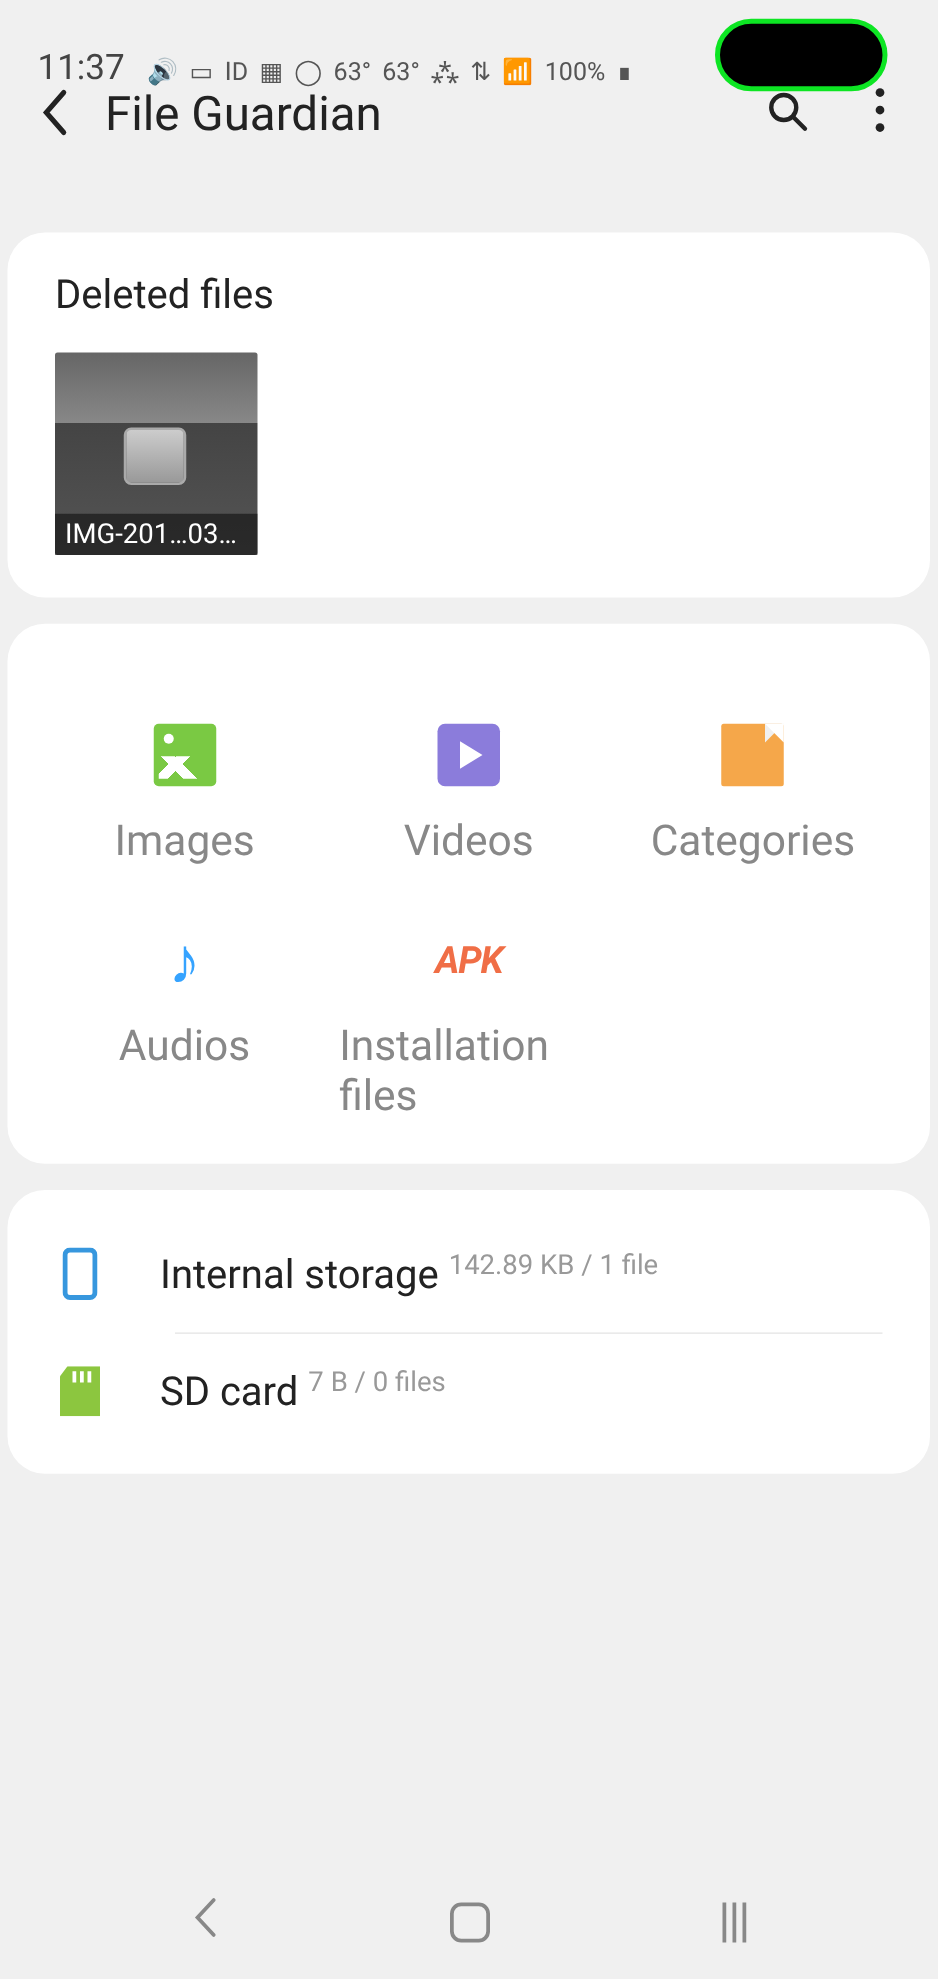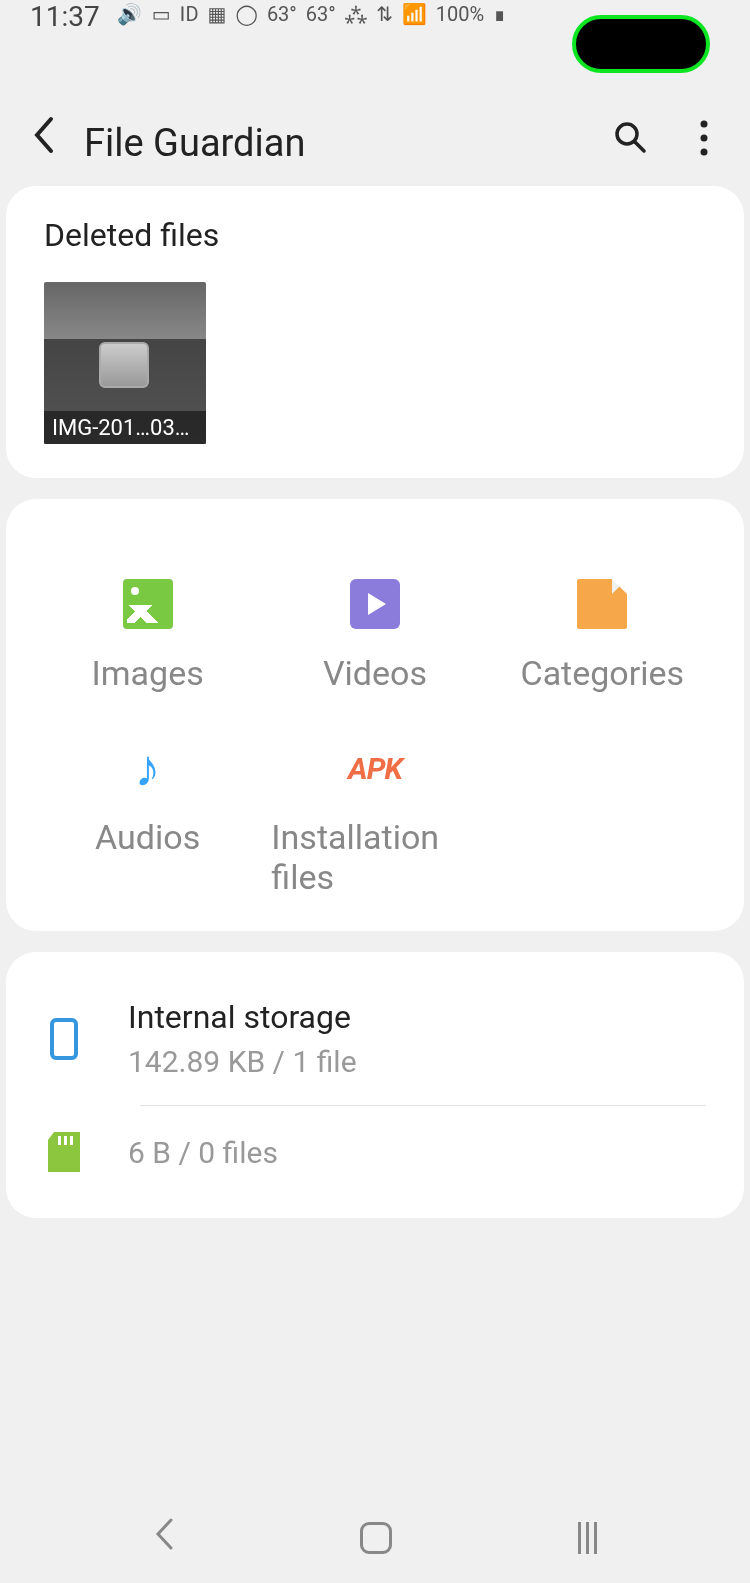--- a/index.html
+++ b/index.html
@@ -7,42 +7,42 @@
       width: 750px;
       height: 1583px;
       background: #f0f0f0;
       font-family: -apple-system, Roboto, sans-serif;
       position: relative;
       overflow: hidden;
     }
     .status-bar {
       height: 70px;
       display: flex;
-      align-items: flex-start;
-      padding: 0 30px 0 30px;
+      align-items: flex-end;
+      padding: 12px 30px 0 30px;
       font-size: 24px;
       color: #444;
       position: relative;
     }
     .status-time { font-weight: 400; margin-right: 18px; font-size: 28px; }
     .status-icons { display: flex; align-items: center; gap: 9px; font-size: 20px; color: #555; }
     .camera-pill {
       position: absolute;
       right: 40px;
       top: 15px;
       width: 138px;
       height: 58px;
       background: #000;
       border-radius: 30px;
       border: 4px solid #0de523;
     }
     .app-header {
       height: 95px;
       display: flex;
-      align-items: flex-end;
+      align-items: flex-start;
       padding: 0 30px;
       gap: 28px;
     }
     .back-btn { font-size: 42px; color: #222; cursor: pointer; }
     .app-title { font-size: 38px; color: #222; flex: 1; font-weight: 400; }
     .search-btn { font-size: 40px; color: #222; cursor: pointer; padding: 0 12px; }
     .more-btn { font-size: 36px; color: #222; cursor: pointer; padding: 0 12px; }
     .card {
       background: #fff;
       border-radius: 30px;
@@ -100,23 +100,23 @@
     .icon-apk { color: #f06e46; font-size: 30px; font-weight: 700; font-style: italic; letter-spacing: -1px; }
     .icon-others { background: #b8b0a9; position: relative; border-radius: 2px; width: 44px; height: 50px; }
     .icon-others::before { content: ""; position: absolute; right: 0; top: 0; border-left: 14px solid #d4cec7; border-bottom: 14px solid transparent; }
     .icon-others::after { content: ""; position: absolute; right: 0; top: 0; border-left: 14px solid transparent; border-top: 14px solid #fff; }
     .storage-card { padding: 20px 38px; }
     .storage-row { display: flex; align-items: center; gap: 44px; padding: 26px 0; cursor: pointer; }
     .storage-divider { border-top: 1px solid #e4e4e4; margin-left: 96px; }
     .storage-icon { width: 40px; display: flex; justify-content: center; font-size: 36px; }
     .phone-icon { color: #3797de; }
     .sd-icon { color: #8cc63f; }
-    .storage-info { display: flex; flex-direction: column; gap: 8px; }
+    .storage-info { display: flex; flex-direction: row; gap: 8px; }
     .storage-name { font-size: 32px; color: #222; }
-    .storage-detail { font-size: 30px; color: #999; }
+    .storage-detail { font-size: 22px; color: #999; }
     .nav-bar {
       position: absolute;
       bottom: 0; left: 0; right: 0;
       height: 90px;
       display: flex;
       align-items: center;
       justify-content: space-around;
       padding: 0 60px;
     }
     .nav-btn { font-size: 36px; color: #888; cursor: pointer; }
@@ -218,21 +218,22 @@
   <div class="storage-row">
     <div class="storage-icon sd-icon">
       <svg width="32" height="40" viewBox="0 0 32 40">
           <path d="M6 0 H32 V40 H0 V8 Z" fill="#8cc63f"></path>
           <rect x="10" y="4" width="3" height="9" fill="#fff"></rect>
           <rect x="16" y="4" width="3" height="9" fill="#fff"></rect>
           <rect x="22" y="4" width="3" height="9" fill="#fff"></rect>
         </svg>
     </div>
     <div class="storage-info">
-      <div class="storage-detail">6 B / 0 files</div>
+      <div class="storage-name">SD card</div>
+      <div class="storage-detail">7 B / 0 files</div>
     </div>
   </div>
 </div>
 
 <div class="nav-bar">
   <span class="nav-btn">
     <svg width="22" height="34" viewBox="0 0 22 34">
         <path d="M18 3 L5 17 L18 31" stroke="#888" stroke-width="3" fill="none" stroke-linecap="round"></path>
       </svg>
   </span>

